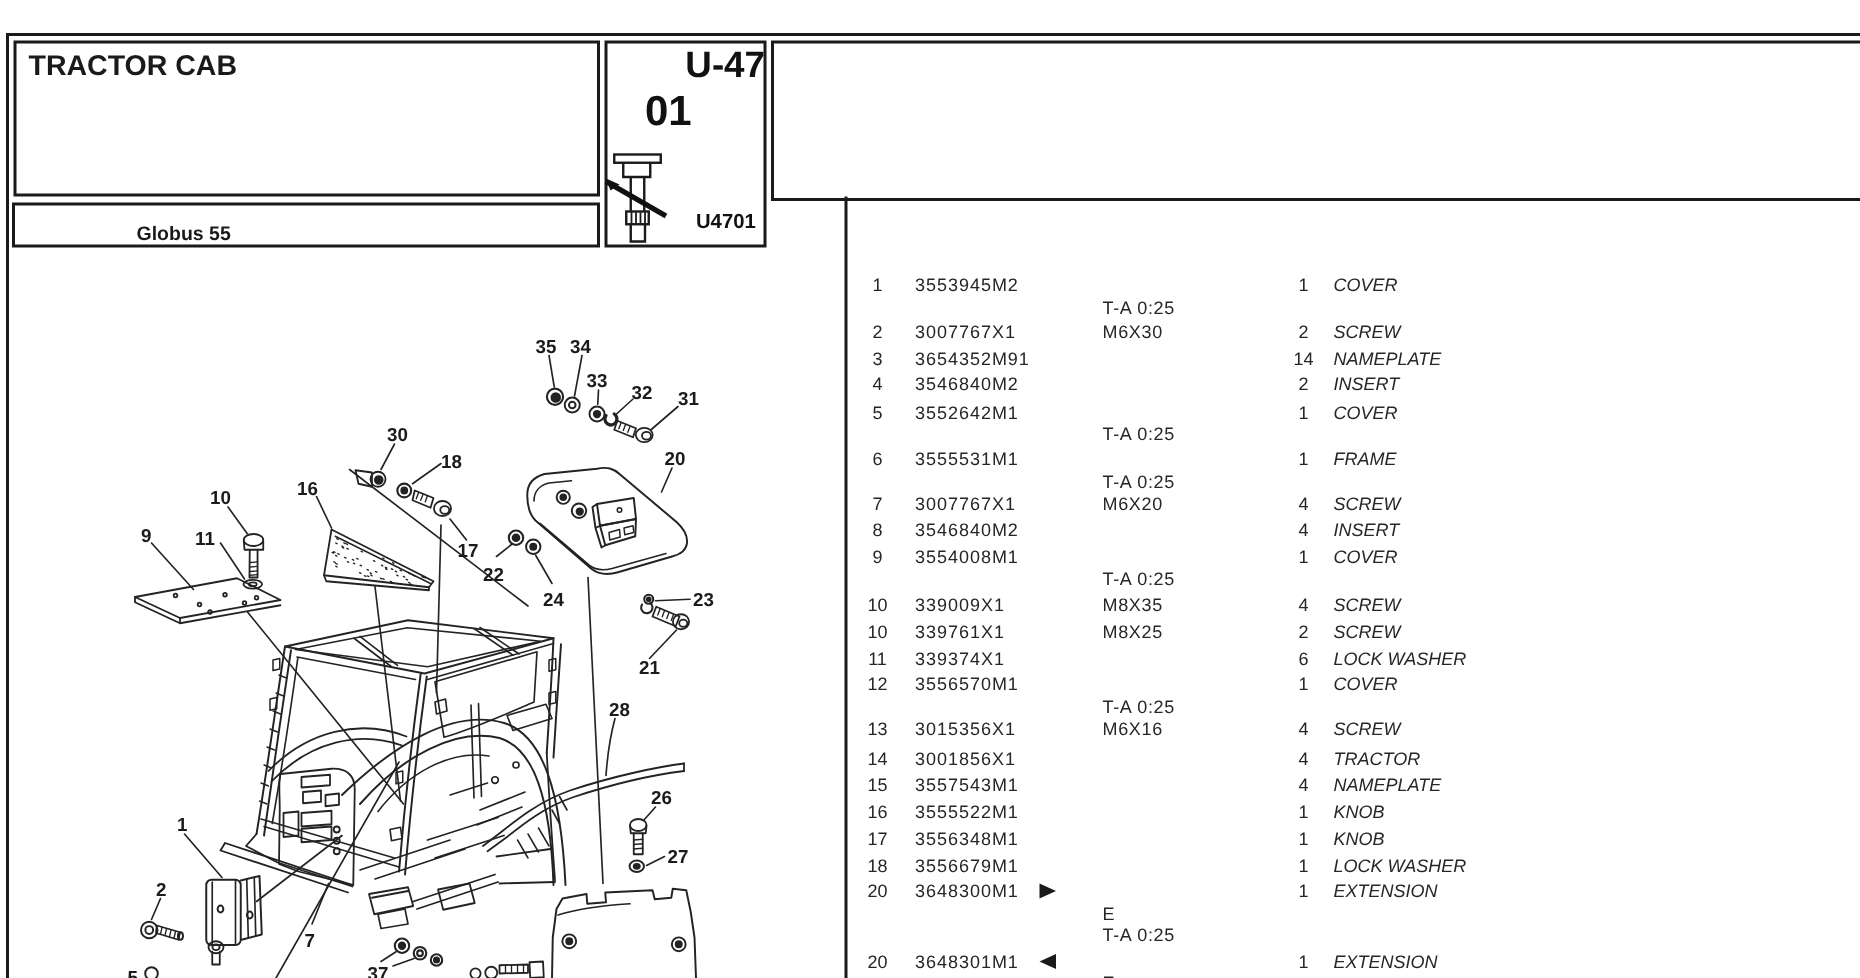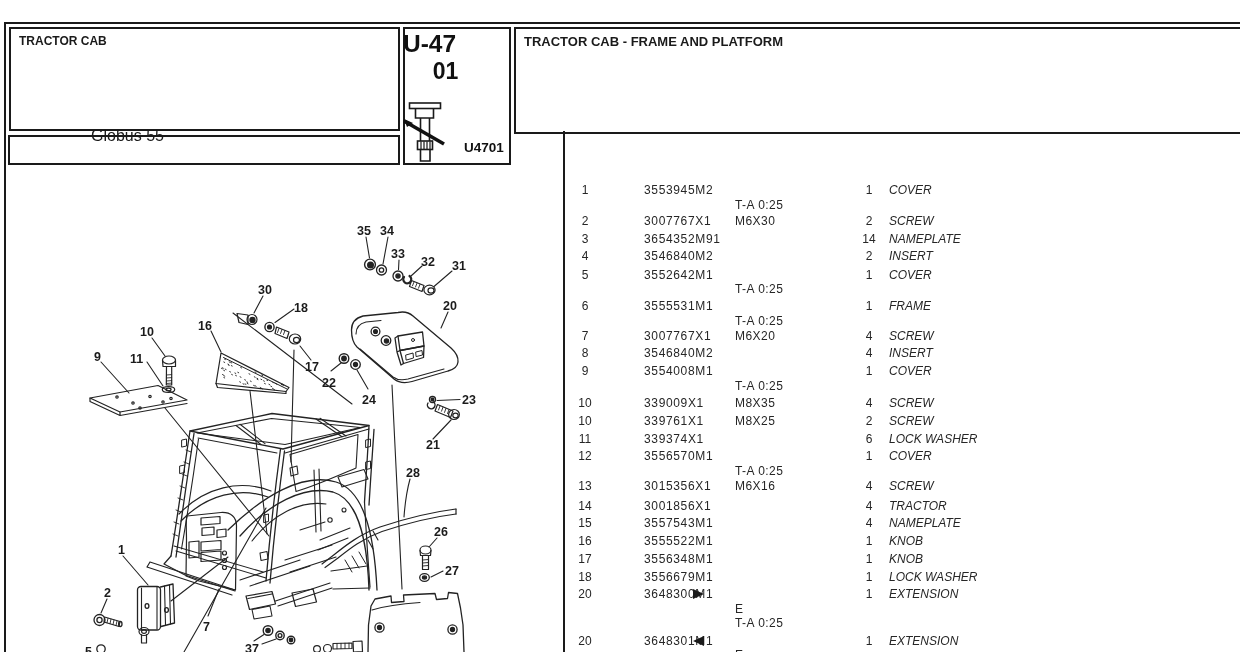--- a/index.html
+++ b/index.html
@@ -2,69 +2,68 @@
 <html><head>
 <meta charset="utf-8">
 <style>
   html,body{margin:0;padding:0;background:#ffffff;}
   .page{position:relative;width:1240px;height:652px;overflow:hidden;background:#ffffff;
         font-family:"Liberation Sans",sans-serif;color:#1d1d1d;-webkit-font-smoothing:antialiased;}
   .abs{position:absolute;}
   .row{position:absolute;left:0;top:0;width:1240px;height:16px;font-size:12px;color:#262626;}
   .row span{position:absolute;white-space:nowrap;}
   .c1{left:572px;width:26px;text-align:center;}
-  .c2{left:644px;letter-spacing:0.65px;}
+  .c2{left:610px;letter-spacing:0.65px;}
   .c3{left:721px;letter-spacing:0.45px;margin-left:14px;}
   .c4{left:855px;width:28px;text-align:center;}
   .c5{left:889px;font-style:italic;}
   .arr{left:693px;top:2px;width:0;height:0;border-top:5.5px solid transparent;border-bottom:5.5px solid transparent;}
   .arR{border-left:11px solid #1a1a1a;}
   .arL{border-right:11px solid #1a1a1a;}
 .lbl{font:bold 12.5px "Liberation Sans",sans-serif;fill:#1b1b1b;stroke:none;}
 </style>
 </head>
 <body>
 <div class="page">
 
   <div class="abs" style="left:3.5px;top:21.5px;width:1236.5px;height:2.5px;background:#1a1a1a;"></div>
 
   <div class="abs" style="left:3.5px;top:21.5px;width:2.5px;height:630.5px;background:#1a1a1a;"></div>
 
   <div class="abs" style="left:8.5px;top:27px;width:387px;height:100px;border:2px solid #1a1a1a;"></div>
 
-  <div class="abs" style="left:19px;top:33.5px;font-size:12px;font-weight:bold;color:#1a1a1a;">TRACTOR CAB</div>
+  <div class="abs" style="left:19px;top:33.5px;font-size:19px;font-weight:bold;color:#1a1a1a;">TRACTOR CAB</div>
 
   <div class="abs" style="left:8px;top:134.5px;width:387.5px;height:26.5px;border:2.5px solid #1a1a1a;"></div>
 
-  <div class="abs" style="left:91px;top:127px;font-size:16px;font-weight:normal;color:#1a1a1a;">Globus 55</div>
+  <div class="abs" style="left:91px;top:148px;font-size:13px;font-weight:bold;color:#1a1a1a;">Globus 55</div>
 
   <div class="abs" style="left:403px;top:27px;width:103.5px;height:134px;border:2px solid #1a1a1a;"></div>
 
-  <div class="abs" style="left:403px;top:30px;width:107px;text-align:left;font-size:24.5px;font-weight:bold;color:#111;letter-spacing:0px;">U-47</div>
-
-  <div class="abs" style="left:403px;top:58px;width:85px;text-align:center;font-size:23px;font-weight:bold;color:#111;">01</div>
+  <div class="abs" style="left:403px;top:30px;width:107px;text-align:right;font-size:24.5px;font-weight:bold;color:#111;letter-spacing:0px;">U-47</div>
+
+  <div class="abs" style="left:403px;top:58px;width:85px;text-align:center;font-size:28px;font-weight:bold;color:#111;">01</div>
 
   <div class="abs" style="left:464px;top:139.5px;font-size:13.5px;font-weight:bold;color:#111;">U4701</div>
 
   <svg class="abs" style="left:400px;top:95px;" width="65" height="68" viewBox="0 0 65 68">
     <g fill="none" stroke="#1a1a1a" stroke-width="1.6">
       <rect x="9.5" y="8" width="31" height="5.5"></rect>
       <path d="M15.5 13.5 L15.5 23 L33.5 23 L33.5 13.5"></path>
       <path d="M20.5 23 L20.5 46 M29.5 23 L29.5 46"></path>
       <rect x="17.5" y="46" width="15" height="8.5"></rect>
       <path d="M21 46.5 L21 54 M24 46.5 L24 54 M27 46.5 L27 54 M30 46.5 L30 54" stroke-width="1.2"></path>
       <path d="M20.5 54.5 L20.5 66 L30 66 L30 54.5"></path>
     </g>
     <path d="M4 26 L44 49" stroke="#111" stroke-width="3.6" fill="none"></path>
     <path d="M4 24 L13 28 L7 32 Z" fill="#111"></path>
   </svg>
 
   <div class="abs" style="left:513.5px;top:27px;width:730px;height:102.5px;border:2px solid #1a1a1a;"></div>
 
-  <div class="abs" style="left:524px;top:34px;font-size:13px;font-weight:bold;color:#1a1a1a;">TRACTOR CAB - FRAME AND PLATFORM</div>
 
   <div class="abs" style="left:563px;top:131px;width:1.7px;height:521px;background:#1a1a1a;"></div>
 
   <div class="row" style="top:182.5px">
       <span class="c1">1</span>
       <span class="c2">3553945M2</span>
       <span class="c4">1</span>
       <span class="c5">COVER</span>
     </div>
 <div class="row" style="top:197.5px">

